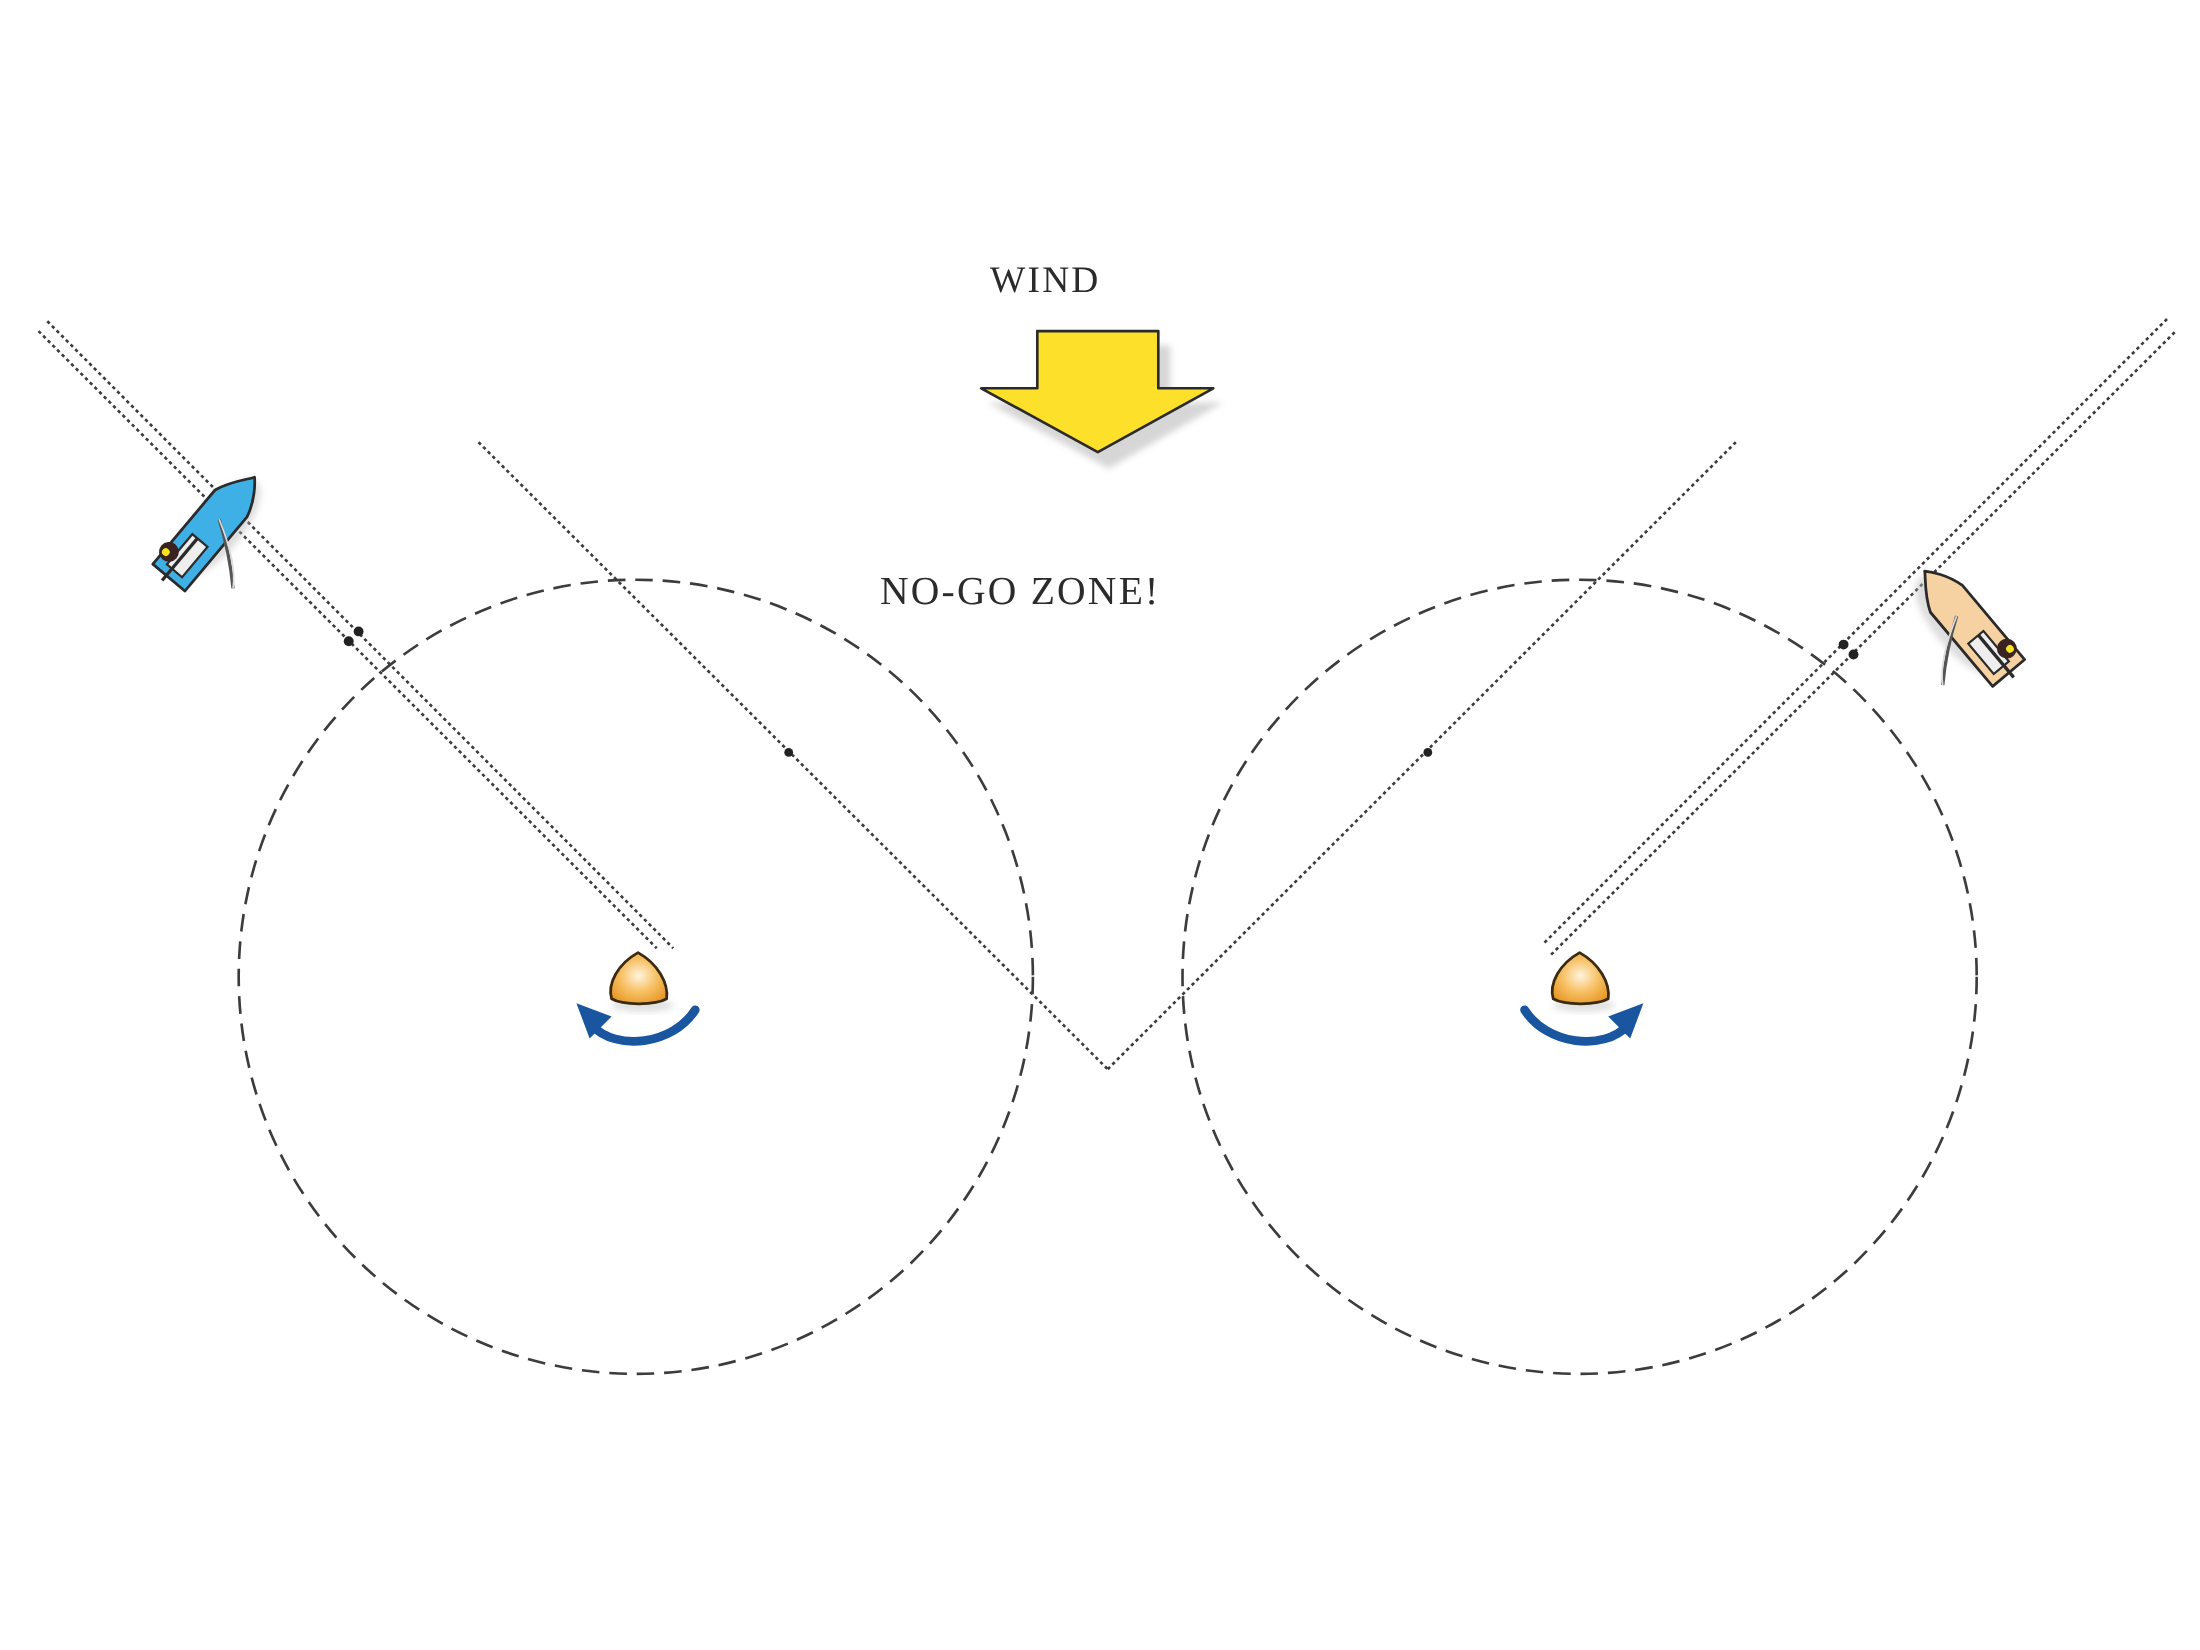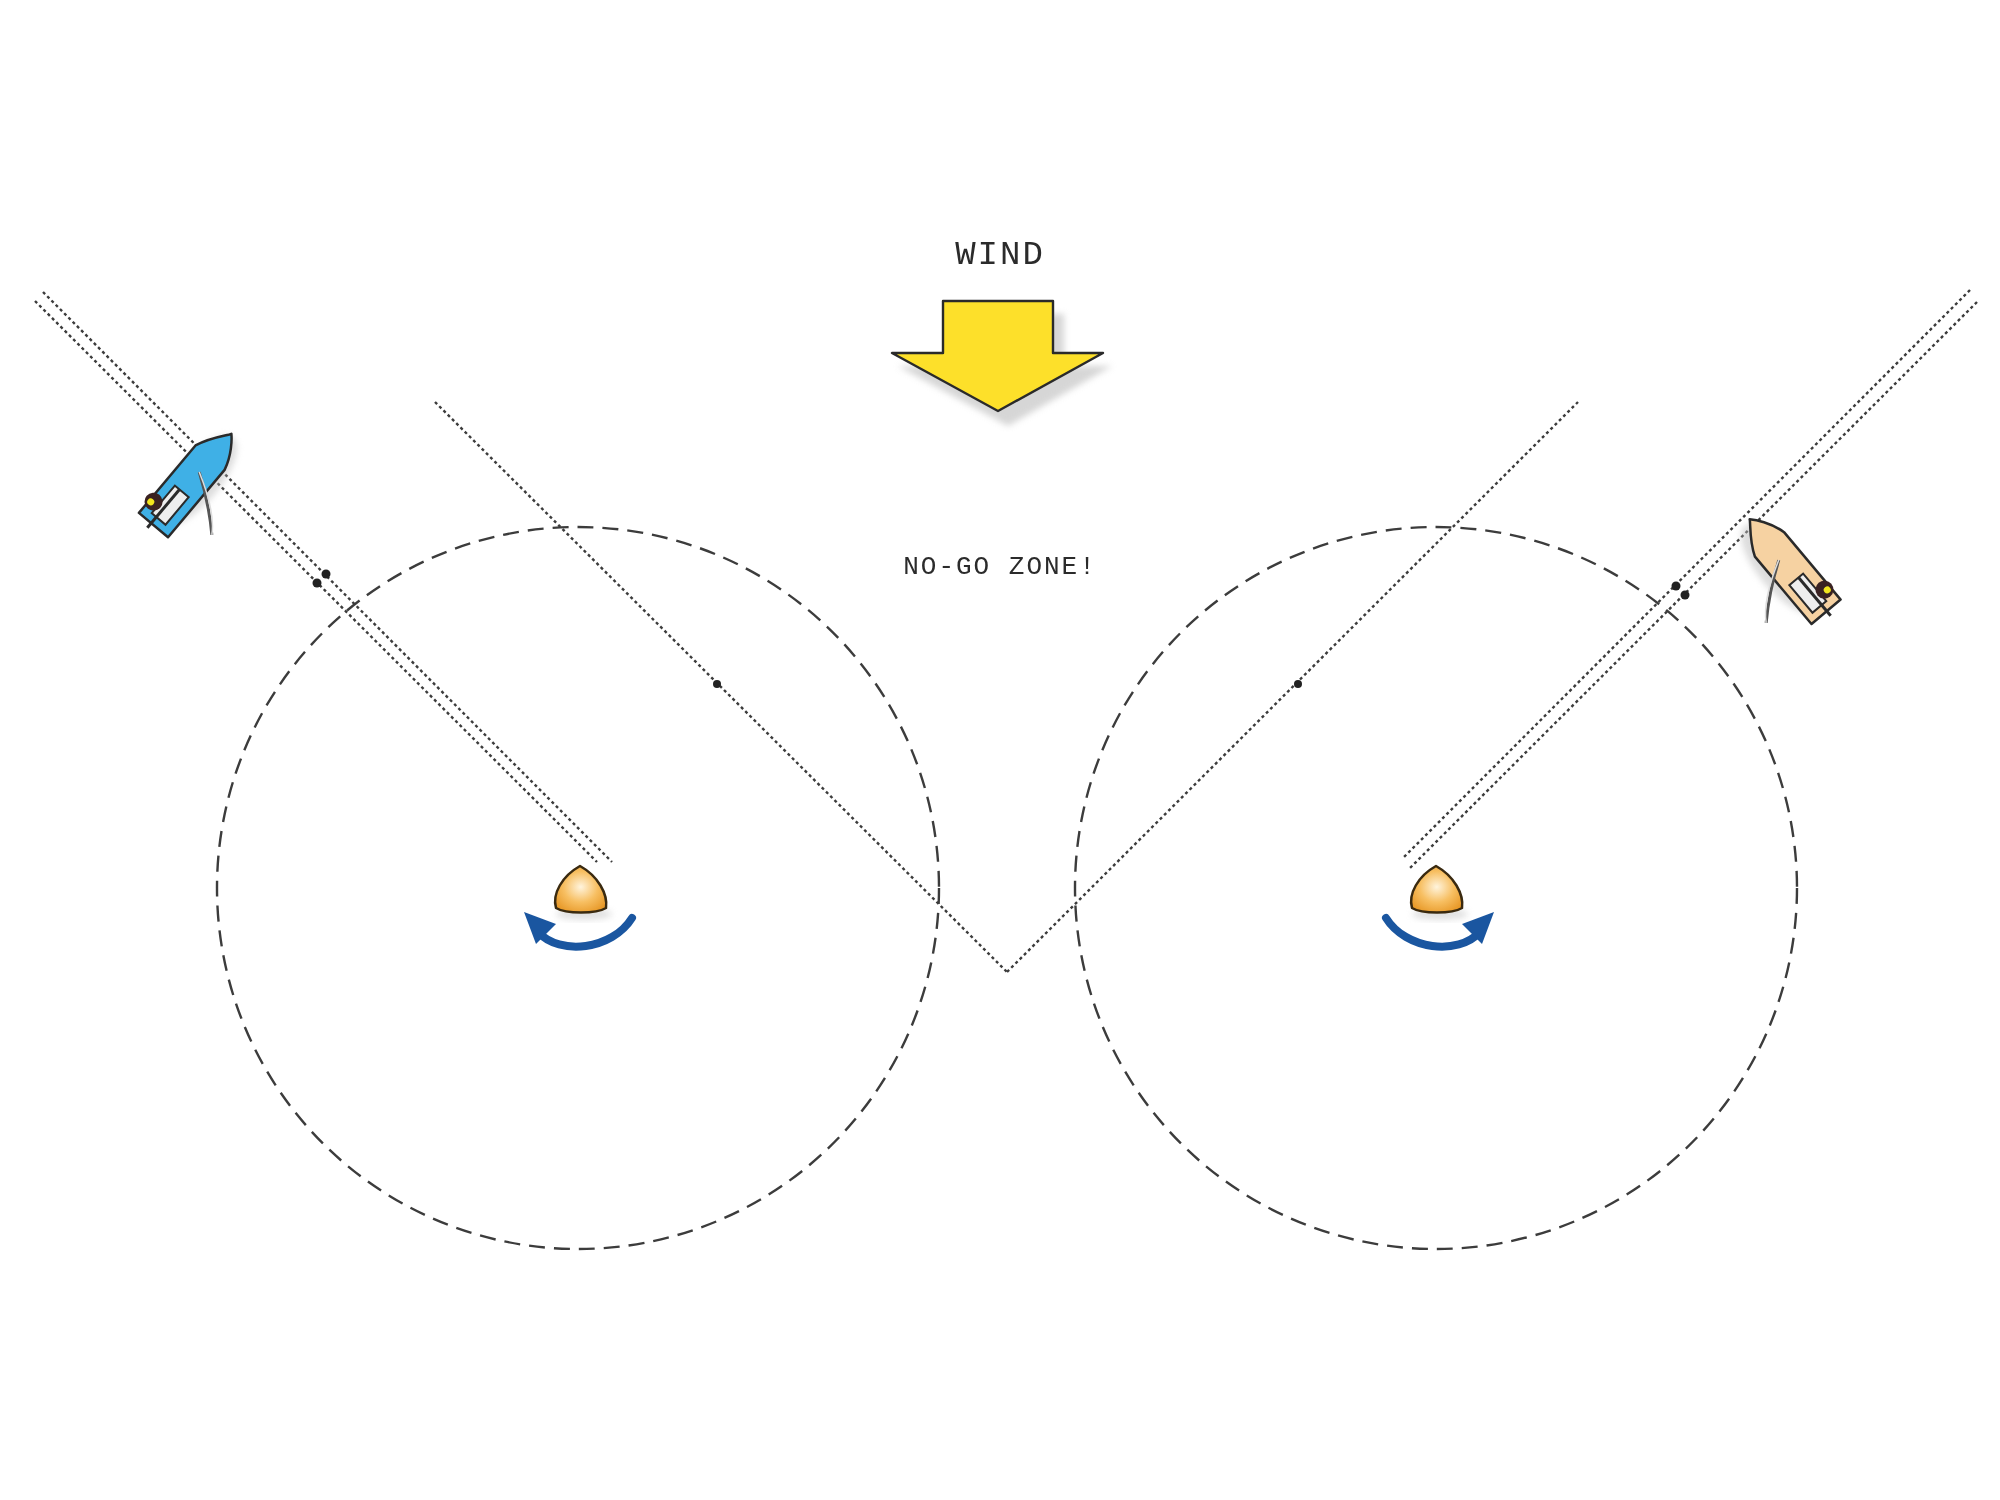--- a/index.html
+++ b/index.html
@@ -1,23 +1,23 @@
 <!DOCTYPE html>
 <html><head>
 <meta charset="utf-8">
 <style>
   html, body { margin: 0; padding: 0; background: #ffffff; }
   body { width: 2000px; height: 1500px; position: relative; overflow: hidden;
          font-family: "DejaVu Sans", "Liberation Sans", sans-serif; }
   svg { position: absolute; left: 0; top: 0; }
-  .label { position: absolute; color: #2b2b2b; text-align: center;
-           font-family: Liberation Mono, monospace;
+  .label { position: absolute; color: #2b2b2b; text-align: left;
+           font-family: Liberation Serif, serif;
            letter-spacing: 2px; }
   .wind-label { left: 900px; top: 236px; width: 200px; font-size: 34px; }
-  .zone-label { left: 800px; top: 545px; width: 400px; font-size: 26px; line-height: 45px; }
+  .zone-label { left: 800px; top: 515px; width: 400px; font-size: 36px; line-height: 45px; }
   .zone-label span { display: block; }
 </style>
 </head>
 <body>
 
 <svg width="2000" height="1500" viewBox="0 0 2000 1500">
   <defs>
     <radialGradient id="markGrad" cx="50%" cy="45%" r="60%">
       <stop offset="0%" stop-color="#fff4dd"></stop>
       <stop offset="55%" stop-color="#f7bf62"></stop>

